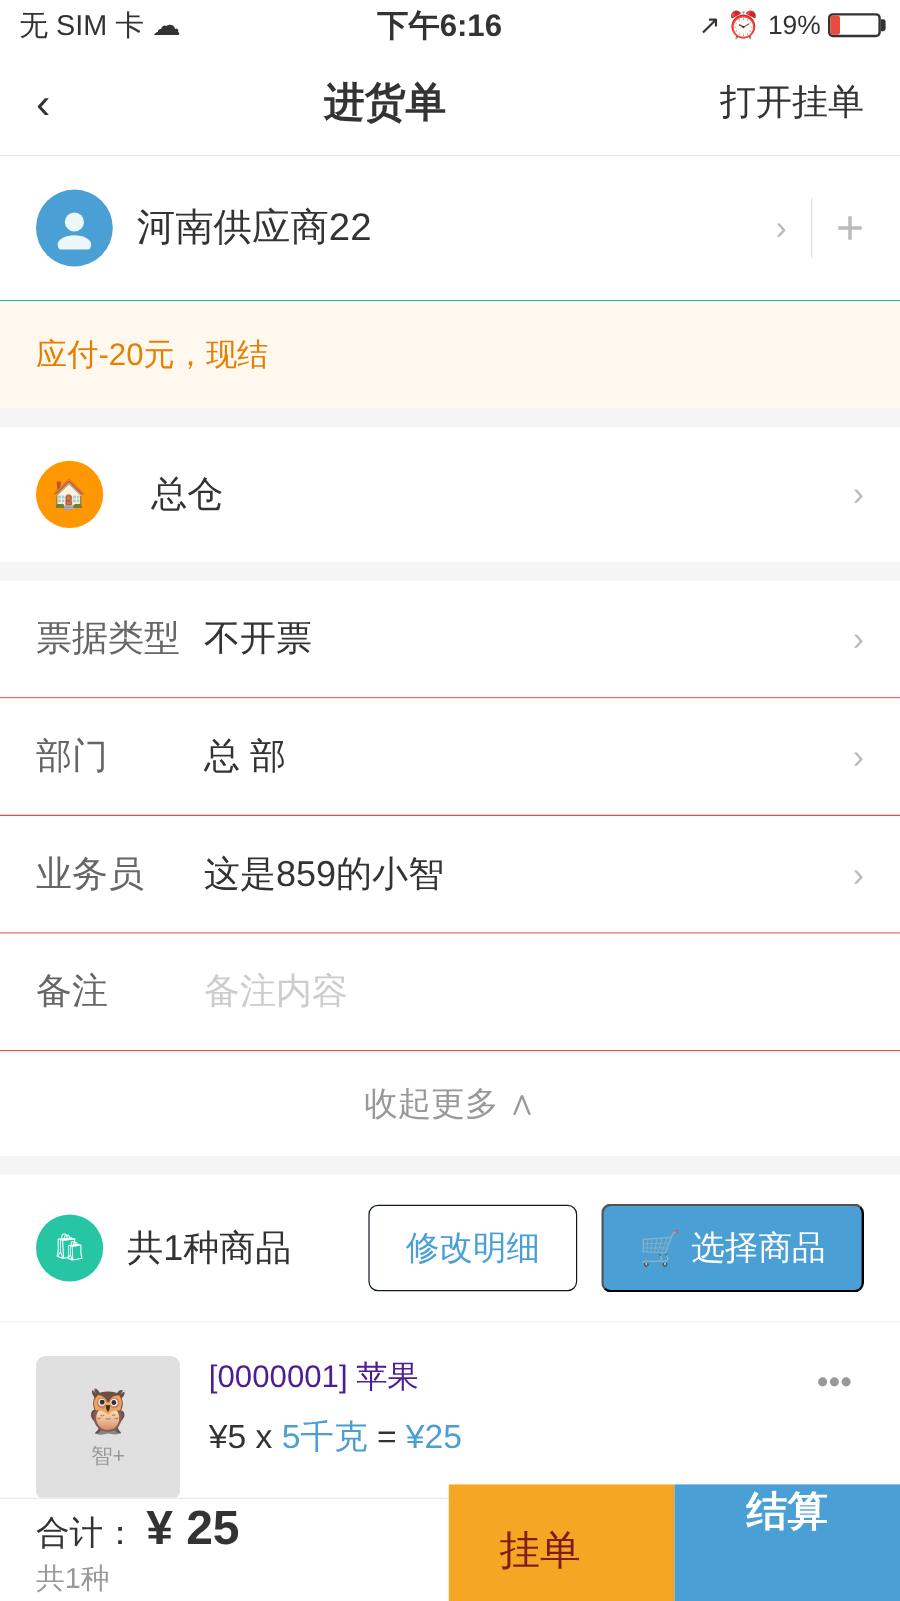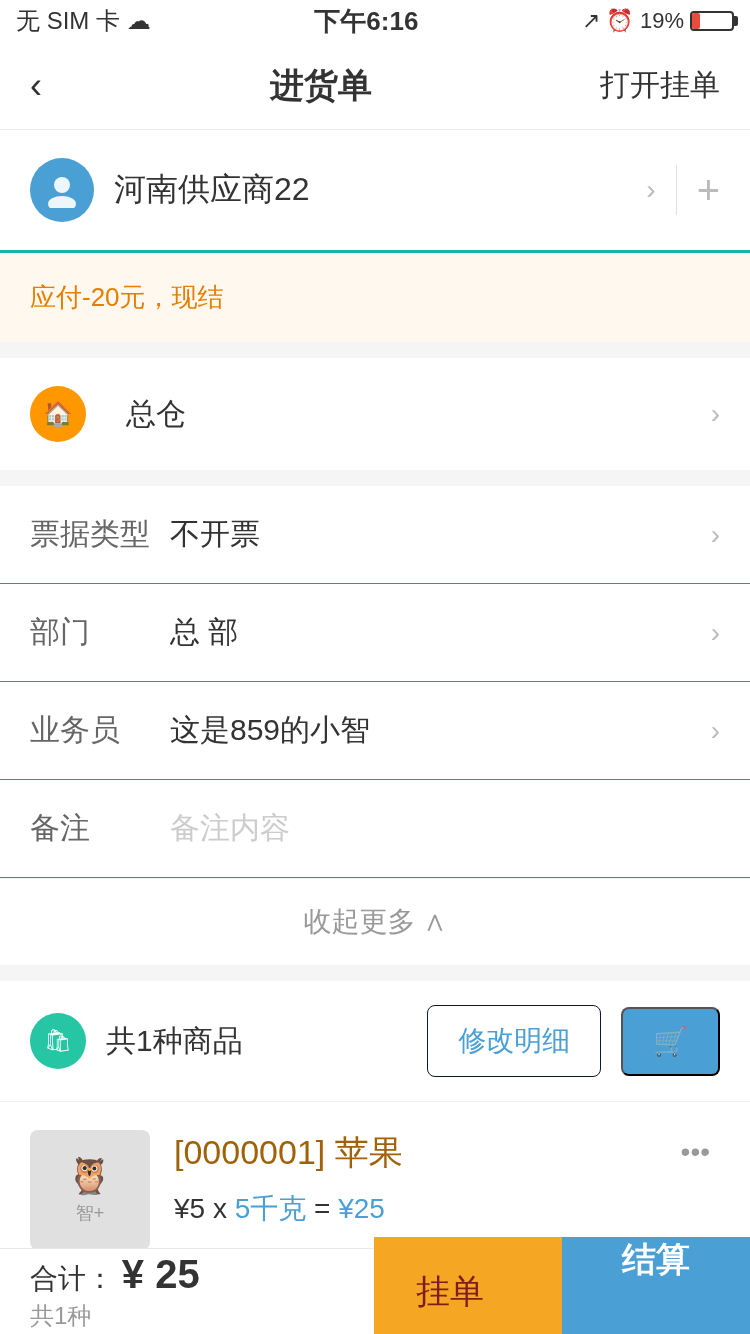--- a/index.html
+++ b/index.html
@@ -52,21 +52,21 @@
     .section {
       background: #fff;
       margin-bottom: 16px;
     }
 
     
     .supplier-row {
       display: flex;
       align-items: center;
       padding: 28px 30px;
-      border-bottom: 3px solid #14b8a6;
+      border-bottom: 1px solid #14b8a6;
     }
     .supplier-avatar {
       width: 64px; height: 64px; border-radius: 50%; background: #4a9fd4;
       display: flex; align-items: center; justify-content: center;
       color: #fff; font-size: 28px; margin-right: 20px; flex-shrink: 0;
     }
     .supplier-name { flex: 1; font-size: 32px; color: #333; }
     .chevron { color: #bbb; font-size: 28px; margin-left: 10px; }
     .divider-v { width: 1px; height: 50px; background: #e0e0e0; margin: 0 20px; }
     .plus-btn { font-size: 40px; color: #bbb; }
@@ -154,21 +154,21 @@
     }
     .product-thumb {
       width: 120px; height: 120px; background: #e0e0e0; border-radius: 8px;
       margin-right: 24px; flex-shrink: 0;
       display: flex; align-items: center; justify-content: center;
       flex-direction: column;
     }
     .product-thumb-owl { font-size: 36px; color: #aaa; }
     .product-thumb-text { font-size: 18px; color: #999; margin-top: 4px; }
     .product-info { flex: 1; }
-    .product-name { font-size: 34px; color: #a16207; margin-bottom: 14px; }
+    .product-name { font-size: 26px; color: #4c1d95; margin-bottom: 14px; }
     .product-price { font-size: 28px; color: #333; }
     .product-price .highlight { color: #4a9fd4; }
     .product-price .result { color: #4a9fd4; }
     .more-btn { font-size: 28px; color: #999; padding: 6px 10px; }
 
     
     .bottom-bar {
       position: fixed;
       bottom: 0;
       left: 0;
@@ -285,20 +285,21 @@
 </div>
 
 <div class="product-header">
   <div class="product-icon">
     <span>🛍</span>
   </div>
   <span class="product-count">共1种商品</span>
   <button class="btn-outline">修改明细</button>
   <button class="btn-primary">
     <span>🛒</span>
+    <span>选择商品</span>
   </button>
 </div>
 
 <div class="section">
   <div class="product-item">
     <div class="product-thumb">
       <span class="product-thumb-owl">🦉</span>
       <span class="product-thumb-text">智+</span>
     </div>
     <div class="product-info">

